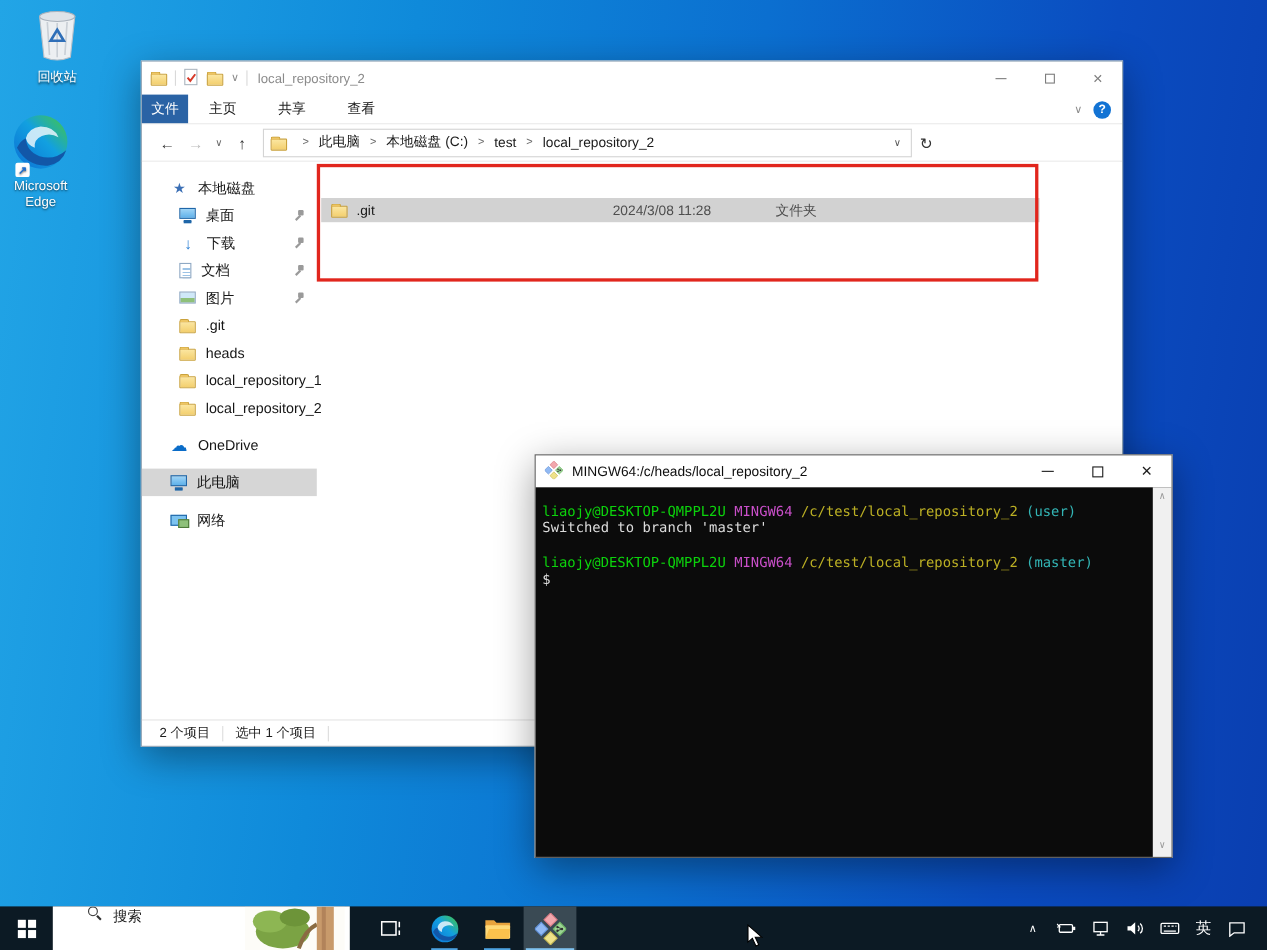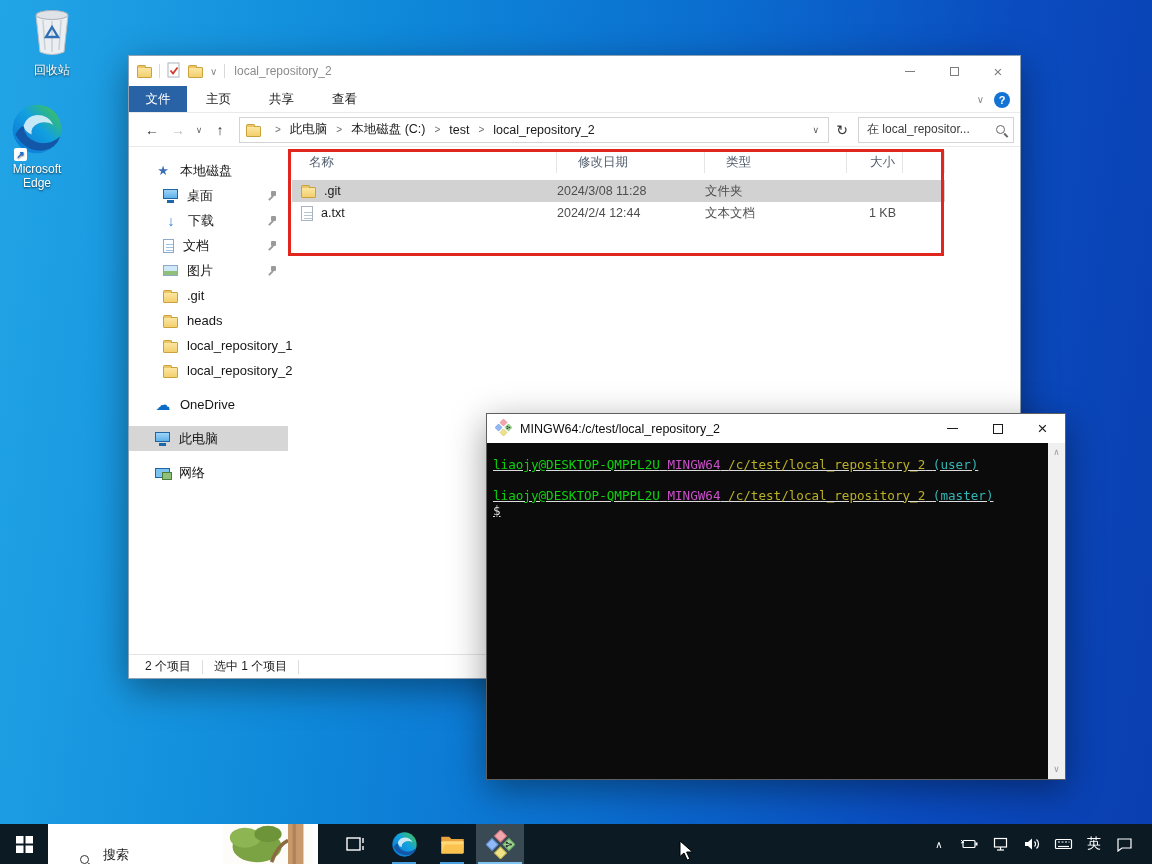--- a/index.html
+++ b/index.html
@@ -20,21 +20,21 @@
   .qat { display:flex; align-items:center; gap:7px; }
   .qat-sep { width:1px; height:14px; background:#d9d9d9; }
   .ex-title { color:#8b8b8b; margin-left:9px; }
   .win-controls { margin-left:auto; display:flex; height:30px; }
   .win-btn { width:44px; display:flex; align-items:center; justify-content:center; color:#7d7d7d; }
   .glyph-min { width:10px; border-bottom:1px solid #7d7d7d; height:1px; display:inline-block; }
   .glyph-max { width:9px; height:9px; border:1px solid #7d7d7d; display:inline-block; }
   .glyph-close { font-size:15px; line-height:1; }
 
   .ex-ribbon { height:27px; display:flex; align-items:stretch; border-bottom:1px solid #eaeaea; position:relative; font-size:12.5px; }
-  .tab-file { width:58px; background:#2a63a5; color:#fff; display:flex; align-items:center; justify-content:center;text-align:right; }
+  .tab-file { width:42px; background:#2a63a5; color:#fff; display:flex; align-items:center; justify-content:center;text-align:right; }
   .tab { padding:0 19px; display:flex; align-items:center; color:#191919; }
   .ribbon-right { position:absolute; right:10px; top:0; height:27px; display:flex; align-items:center; gap:10px; }
   .ribbon-chev { color:#8a8a8a; font-size:10px; }
   .help-circle { width:16px; height:16px; border-radius:50%; background:#1273d4; color:#fff; font-size:11px; font-weight:bold; display:flex; align-items:center; justify-content:center; }
 
   .ex-addrrow { height:34px; display:flex; align-items:center; border-bottom:1px solid #eaeaea; padding-left:10px; }
   .nav-ic { width:26px; text-align:center; font-size:14px; color:#333; }
   .nav-disabled { color:#bcbcbc; }
   .nav-chev { width:16px; font-size:9px; color:#666; text-align:center; }
   .addressbox { height:26px; width:590px; margin-left:6px; border:1px solid #d4d4d4; display:flex; align-items:center; font-size:12.5px; color:#1a1a1a; padding-left:6px; background:#fff; }
@@ -88,29 +88,29 @@
 
   
   .terminal { left:486px; top:413px; width:580px; height:367px; border:1px solid #5f5f5f; z-index:3; display:flex; flex-direction:column; background:#fff; }
   .t-titlebar { height:29px; display:flex; align-items:center; padding-left:8px; font-size:12.5px; color:#0d0d0d; gap:8px; }
   .t-controls { margin-left:auto; display:flex; height:29px; }
   .t-btn { width:45px; display:flex; align-items:center; justify-content:center; color:#1b1b1b; }
   .t-min { width:11px; border-bottom:1px solid #1b1b1b; height:1px; }
   .t-max { width:10px; height:10px; border:1px solid #1b1b1b; }
   .t-close { font-size:17px; line-height:1; }
   .t-body { flex:1; background:#0b0b0b; position:relative; font-family:"DejaVu Sans Mono", monospace; font-size:12.6px; line-height:15.4px; color:#dcdcdc; padding:14px 6px 0 6px; }
-  .t-line { white-space:pre-wrap;text-decoration:underline; }
+  .t-line { white-space:pre-wrap; }
   .t-blank { height:15.4px; }
   .tg { color:#0cd30c; } .tm { color:#c94fc9; } .ty { color:#bcb024; } .tc { color:#33b5b5; }
   .t-scroll { position:absolute; right:0; top:0; bottom:0; width:17px; background:#f0f0f0; display:flex; flex-direction:column; justify-content:space-between; align-items:center; padding:2px 0; font-size:9px; color:#999; }
 
   
   .taskbar { position:absolute; left:0; right:0; bottom:0; height:40px; background:#0c1a24; z-index:6; display:flex; align-items:stretch; }
   .tb-start { width:48px; display:flex; align-items:center; justify-content:center; }
-  .tb-search { width:270px; background:#fff; display:flex; align-items:flex-end; position:relative; overflow:hidden; }
+  .tb-search { width:270px; background:#fff; display:flex; align-items:flex-start; position:relative; overflow:hidden; }
   .tb-search .mag { margin-left:32px; border-color:#333; }
   .tb-search .mag::after { background:#333; }
   .tb-search-text { margin-left:14px; font-size:13px; color:#1b1b1b; }
   .tb-tree { position:absolute; right:0; top:0; width:100px; height:40px; }
   .tb-btn { width:48px; display:flex; align-items:center; justify-content:center; position:relative; }
   .tb-underline { position:absolute; bottom:0; left:12px; right:12px; height:2px; background:#4ca2e0; }
   .tb-active { background:#3a4a54; }
   .tb-active .tb-underline { left:2px; right:2px; background:#7fc3f0; }
   .tb-taskview { margin-left:14px; }
   .tray { margin-left:auto; display:flex; align-items:center; gap:9px; padding-right:16px; }
@@ -238,24 +238,20 @@
       <span class="crumb">此电脑</span>
       <span class="crumb-sep">&gt;</span>
       <span class="crumb">本地磁盘 (C:)</span>
       <span class="crumb-sep">&gt;</span>
       <span class="crumb">test</span>
       <span class="crumb-sep">&gt;</span>
       <span class="crumb">local_repository_2</span>
       <span class="addr-chev">∨</span>
     </div>
     <span class="refresh-btn">↻</span>
-    <div class="searchbox">
-      <span>在 local_repositor...</span>
-      <span class="mag"></span>
-    </div>
   </div>
 
   <div class="ex-main">
     <div class="ex-sidebar">
       <div class="sb-item">
         <span class="ic-star">★</span>
         <span class="sb-label">本地磁盘</span>
       </div>
       <div class="sb-item sb-child">
         <span class="ic-mon"></span>
@@ -301,77 +297,62 @@
         <span class="ic-mon"></span>
         <span class="sb-label">此电脑</span>
       </div>
       <div class="sb-item sb-gap">
         <span class="ic-net"></span>
         <span class="sb-label">网络</span>
       </div>
     </div>
 
     <div class="ex-content">
-      <div class="col-headers">
-        <span class="col c-name">名称</span>
-        <span class="col c-date">修改日期</span>
-        <span class="col c-type">类型</span>
-        <span class="col c-size">大小</span>
-        <span class="col c-extra"></span>
-      </div>
 
       <div class="file-row row-sel" style="top:33px;">
         <span class="f-name">
           <span class="fold"></span>
           <span>.git</span>
         </span>
         <span class="f-date">2024/3/08 11:28</span>
         <span class="f-type">文件夹</span>
         <span class="f-size"></span>
       </div>
-      <div class="file-row" style="top:55px;">
-        <span class="f-name">
-          <span class="txtfile"></span>
-          <span>a.txt</span>
-        </span>
-        <span class="f-date">2024/2/4 12:44</span>
-        <span class="f-type">文本文档</span>
-        <span class="f-size">1 KB</span>
-      </div>
 
       <div class="red-annotation"></div>
     </div>
   </div>
 
   <div class="ex-statusbar">
     <span>2 个项目</span>
     <span class="st-sep"></span>
     <span>选中 1 个项目</span>
     <span class="st-sep"></span>
   </div>
 </div>
 
 <div class="window terminal">
   <div class="t-titlebar">
     <span><svg width="17" height="17">
           <use href="#sym-git"></use>
         </svg></span>
-    <span>MINGW64:/c/test/local_repository_2</span>
+    <span>MINGW64:/c/heads/local_repository_2</span>
     <div class="t-controls">
       <span class="t-btn">
           <span class="t-min"></span>
         </span>
       <span class="t-btn">
           <span class="t-max"></span>
         </span>
       <span class="t-btn t-close">×</span>
     </div>
   </div>
   <div class="t-body">
     <div class="t-line"><span class="tg">liaojy@DESKTOP-QMPPL2U</span> <span class="tm">MINGW64</span> <span class="ty">/c/test/local_repository_2</span> <span class="tc">(user)</span></div>
+    <div class="t-line">Switched to branch 'master'</div>
     <div class="t-blank"></div>
     <div class="t-line"><span class="tg">liaojy@DESKTOP-QMPPL2U</span> <span class="tm">MINGW64</span> <span class="ty">/c/test/local_repository_2</span> <span class="tc">(master)</span></div>
     <div class="t-line">$</div>
     <div class="t-scroll">
       <span>∧</span>
       <span>∨</span>
     </div>
   </div>
 </div>
 

